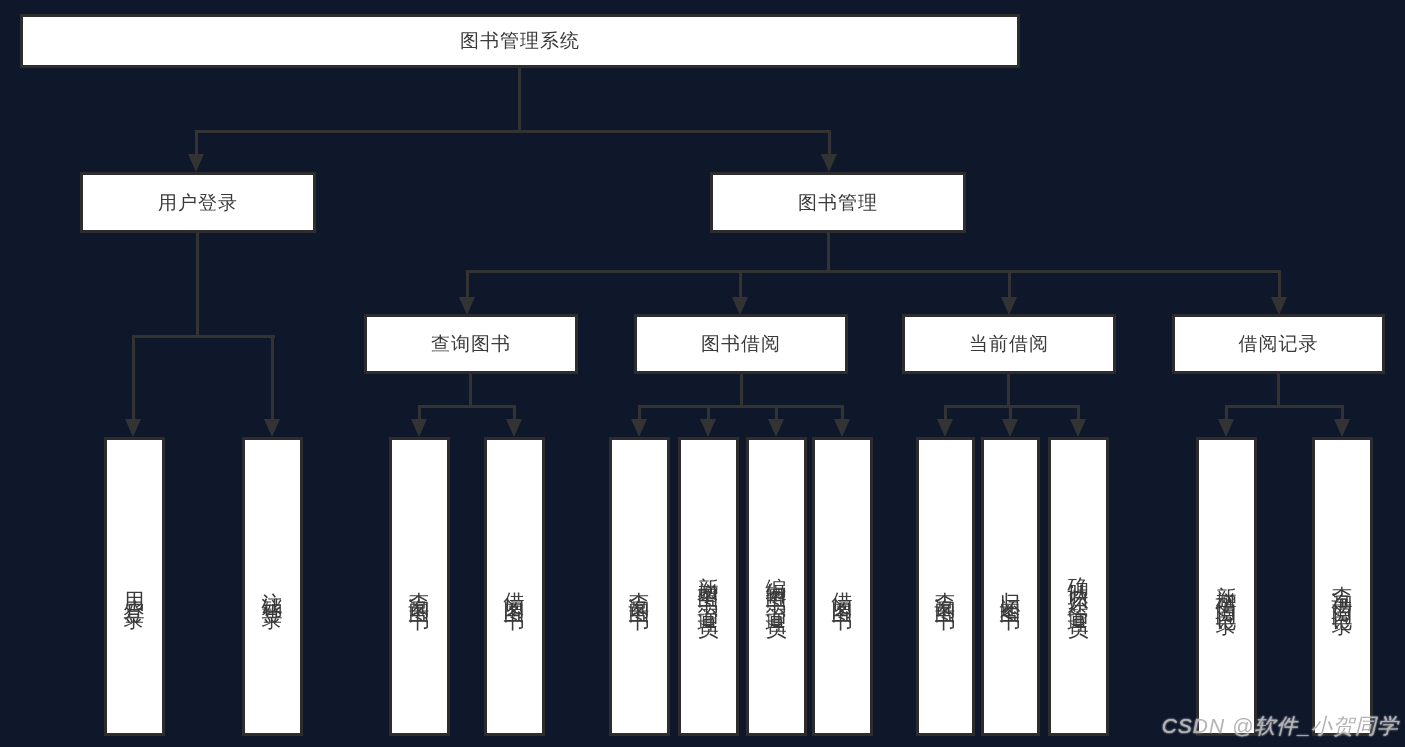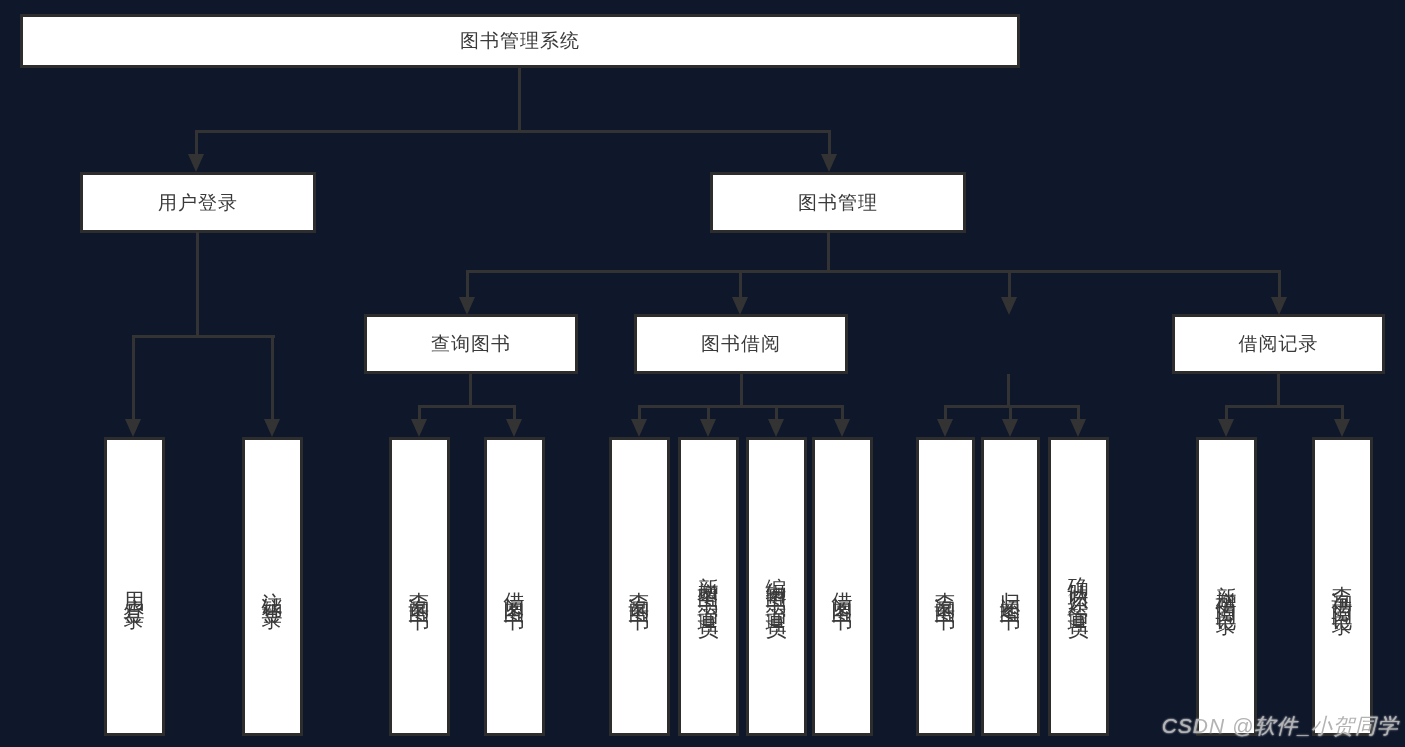--- a/index.html
+++ b/index.html
@@ -92,20 +92,21 @@
   <div class="arrow" style="left:459px;top:297px"></div>
   <div class="line" style="left:739px;top:270px;width:3px;height:27px"></div>
   <div class="arrow" style="left:732px;top:297px"></div>
   <div class="line" style="left:1008px;top:270px;width:3px;height:27px"></div>
   <div class="arrow" style="left:1001px;top:297px"></div>
   <div class="line" style="left:1278px;top:270px;width:3px;height:27px"></div>
   <div class="arrow" style="left:1271px;top:297px"></div>
 
   <div class="box h-box" style="left:364px;top:314px;width:214px;height:60px">查询图书</div>
   <div class="box h-box" style="left:634px;top:314px;width:214px;height:60px">图书借阅</div>
+  <div class="box h-box" style="left:902px;top:314px;width:214px;height:60px">当前借阅</div>
   <div class="box h-box" style="left:1172px;top:314px;width:213px;height:60px">借阅记录</div>
 
   <div class="line" style="left:469px;top:374px;width:3px;height:31px"></div>
   <div class="line" style="left:418px;top:405px;width:98px;height:3px"></div>
   <div class="line" style="left:418px;top:405px;width:3px;height:16px"></div>
   <div class="arrow" style="left:411px;top:419px"></div>
   <div class="line" style="left:513px;top:405px;width:3px;height:16px"></div>
   <div class="arrow" style="left:506px;top:419px"></div>
 
   <div class="line" style="left:740px;top:374px;width:3px;height:31px"></div>

